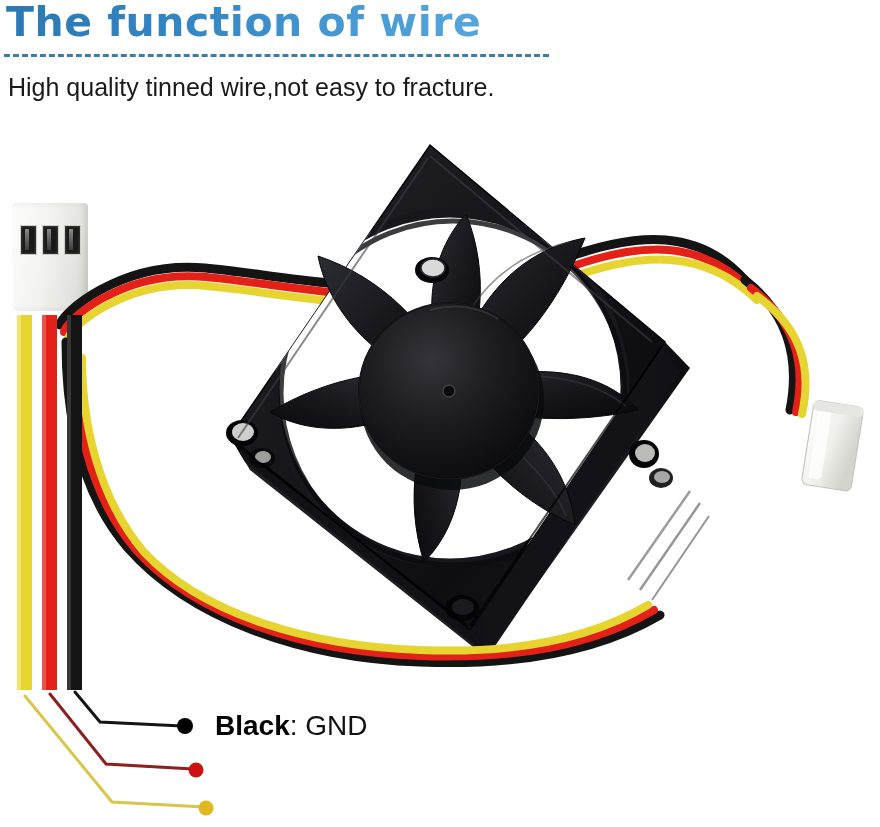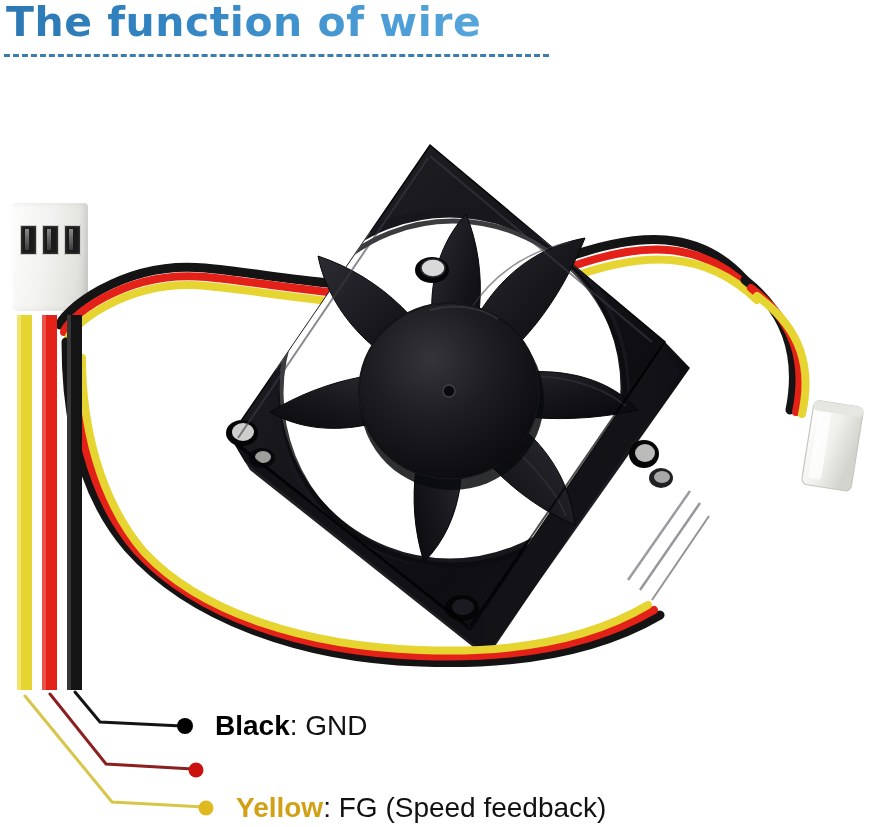--- a/index.html
+++ b/index.html
@@ -112,20 +112,21 @@
   .name-red    { color: #b21616; }
   .name-yellow { color: #d2a014; }
 </style>
 </head>
 <body>
 
 <div id="page">
 
   <div class="title">The function of wire</div>
   <div class="divider"></div>
+  <div class="subtitle">High quality tinned wire,not easy to fracture.</div>
 
   <div class="connector-housing">
     <div class="pin-slot p1"></div>
     <div class="pin-slot p2"></div>
     <div class="pin-slot p3"></div>
   </div>
 
   <div class="photo">
     <svg width="880" height="717" viewBox="0 0 880 717" xmlns="http://www.w3.org/2000/svg">
       <defs>
@@ -303,17 +304,14 @@
         <circle cx="206" cy="698" r="7.5" fill="#e0b820"></circle>
       </g>
     </svg>
   </div>
 
   <div class="legend-row" style="left:215px; top:714px;">
     <span class="legend-name name-black">Black</span><span class="legend-desc">: </span><span class="legend-desc">GND</span>
   </div>
 
 
-  <div class="legend-row" style="left:236px; top:796px;">
-    <span class="legend-name name-yellow">Yellow</span><span class="legend-desc">: </span><span class="legend-desc">FG (Speed feedback)</span>
-  </div>
 
 </div>
 
 </body></html>

